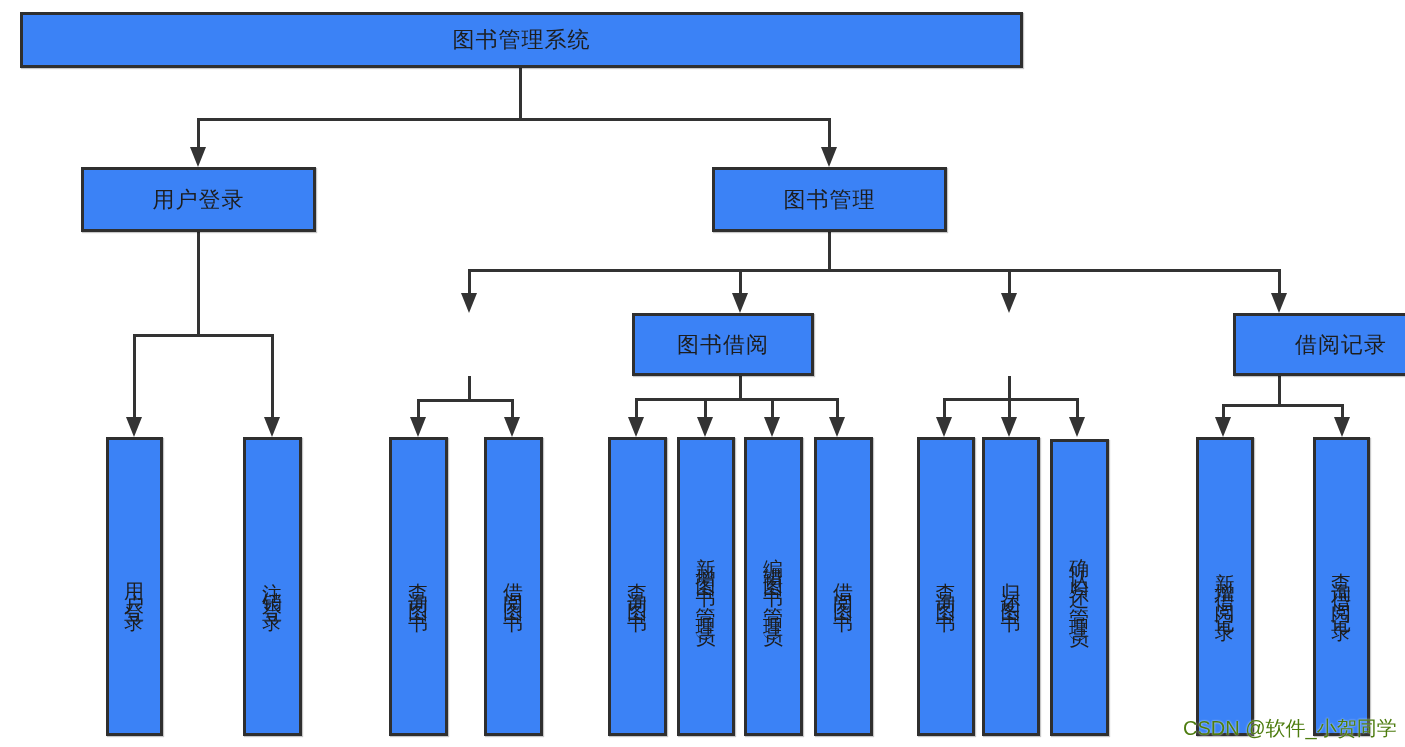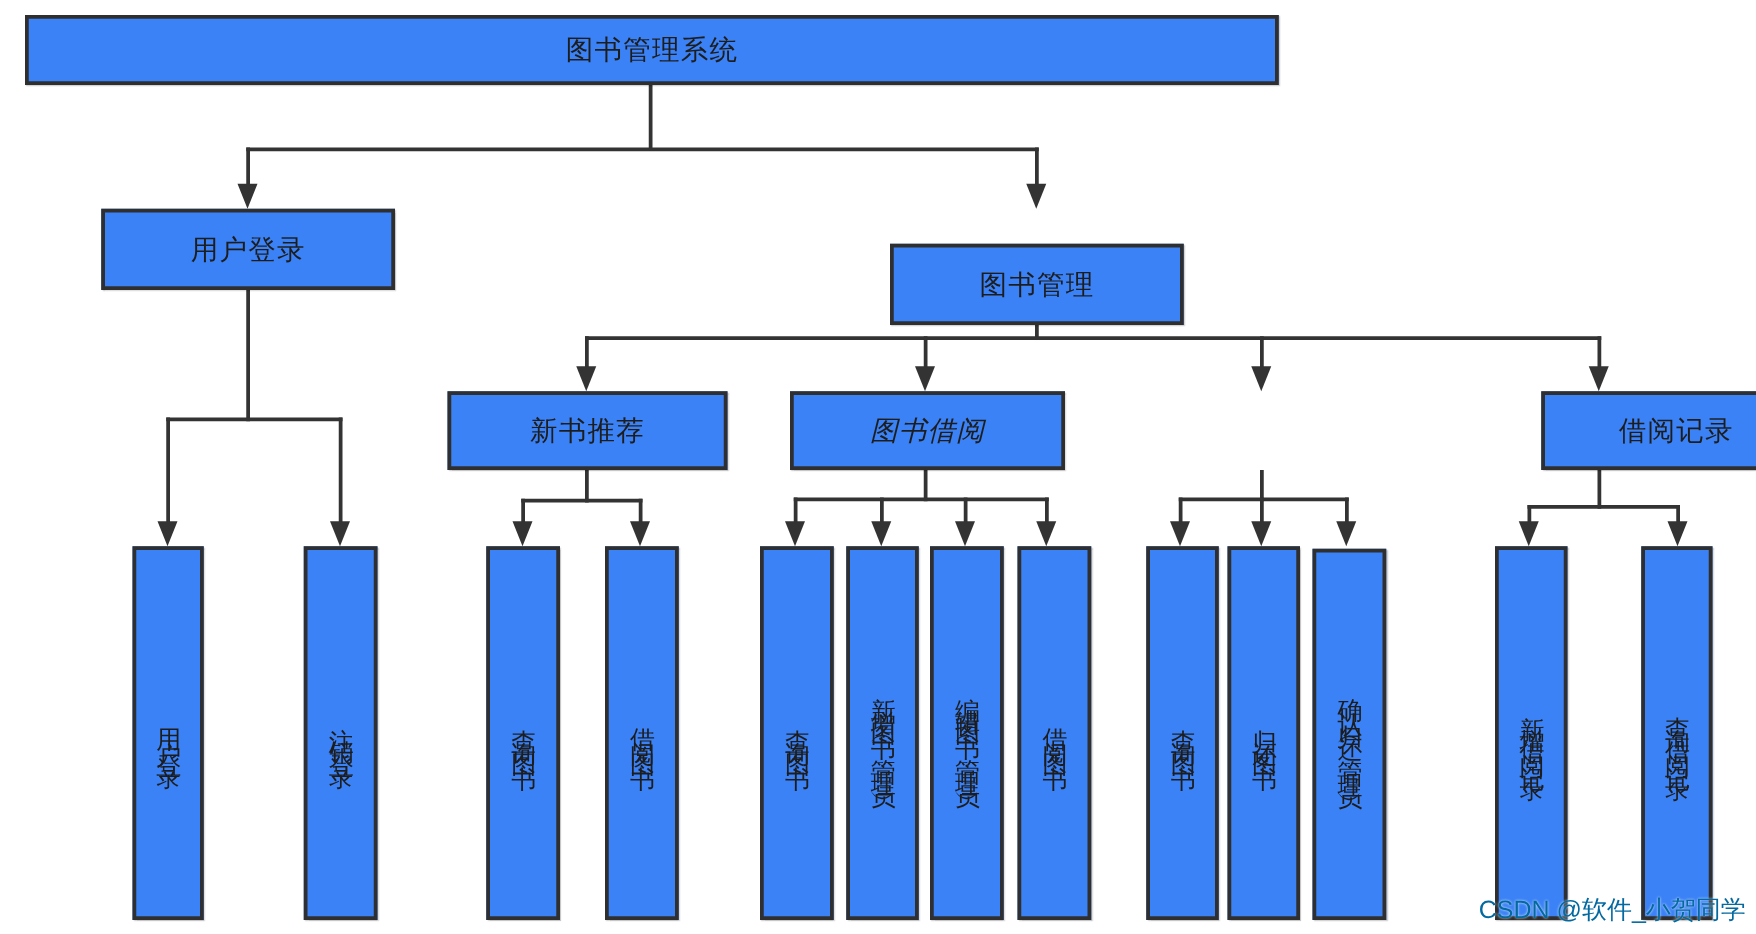--- a/index.html
+++ b/index.html
@@ -18,21 +18,21 @@
     letter-spacing:10px;line-height:1;white-space:nowrap;
   }
   .line{position:absolute;background:#333333;}
   .arrow{
     position:absolute;width:0;height:0;
     border-left:8px solid transparent;border-right:8px solid transparent;
     border-top:20px solid #333333;
   }
   .watermark{
     position:absolute;left:1183px;top:716px;font-size:20px;line-height:24px;
-    color:#0369a1;z-index:6;white-space:nowrap;
+    color:#4d7c0f;z-index:6;white-space:nowrap;
     text-shadow:0 0 2px rgba(255,255,255,0.9);
   }
 </style>
 </head>
 <body>
 
 <div class="canvas">
 
   <div class="line" style="left:519px;top:68px;width:3px;height:52px;"></div>
   <div class="line" style="left:197px;top:118px;width:634px;height:3px;"></div>
@@ -93,28 +93,25 @@
   <div class="line" style="left:1341px;top:404px;width:3px;height:15px;"></div>
   <div class="arrow" style="left:1334px;top:417px;"></div>
 
   <div class="box" style="left:20px;top:12px;width:1003px;height:56px;">
     <span class="hlabel">图书管理系统</span>
   </div>
 
   <div class="box" style="left:81px;top:167px;width:235px;height:65px;">
     <span class="hlabel">用户登录</span>
   </div>
-  <div class="box" style="left:712px;top:167px;width:235px;height:65px;margin-top:28px;">
+  <div class="box" style="left:712px;top:167px;width:235px;height:65px;">
     <span class="hlabel">图书管理</span>
   </div>
 
-  <div class="box" style="left:358px;top:313px;width:224px;height:63px;">
-    <span class="hlabel">新书推荐</span>
-  </div>
-  <div class="box" style="left:632px;top:313px;width:220px;height:63px;font-style:italic;">
+  <div class="box" style="left:632px;top:313px;width:182px;height:63px;">
     <span class="hlabel">图书借阅</span>
   </div>
   <div class="box" style="left:1233px;top:313px;width:216px;height:63px;">
     <span class="hlabel">借阅记录</span>
   </div>
 
   <div class="box" style="left:106px;top:437px;width:57px;height:299px;">
     <span class="vlabel">用户登录</span>
   </div>
   <div class="box" style="left:243px;top:437px;width:59px;height:299px;">

